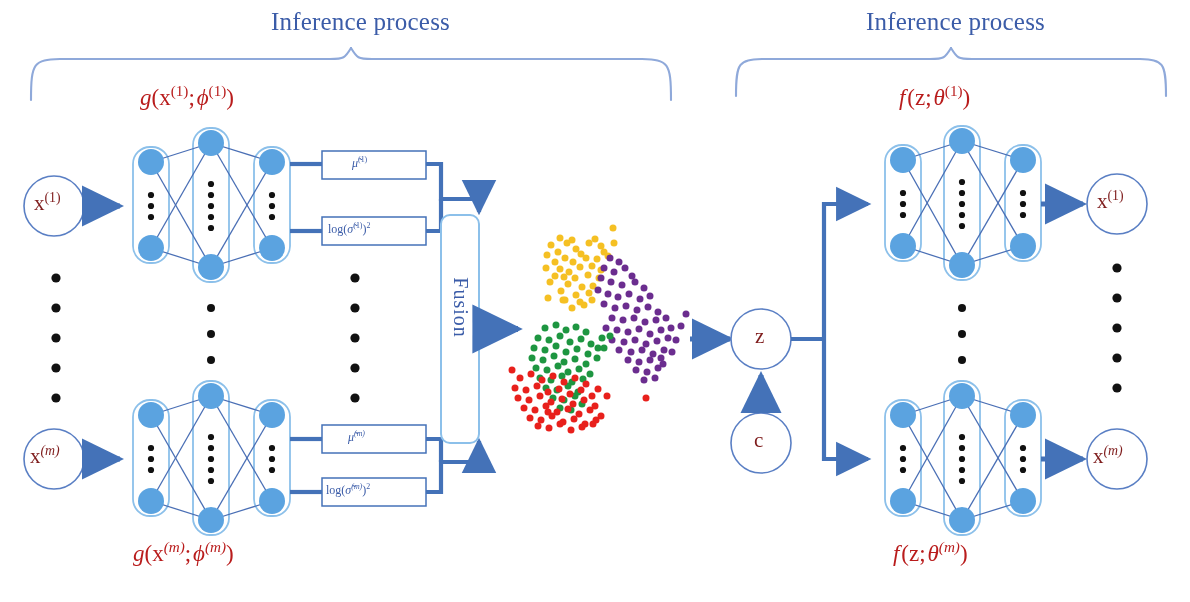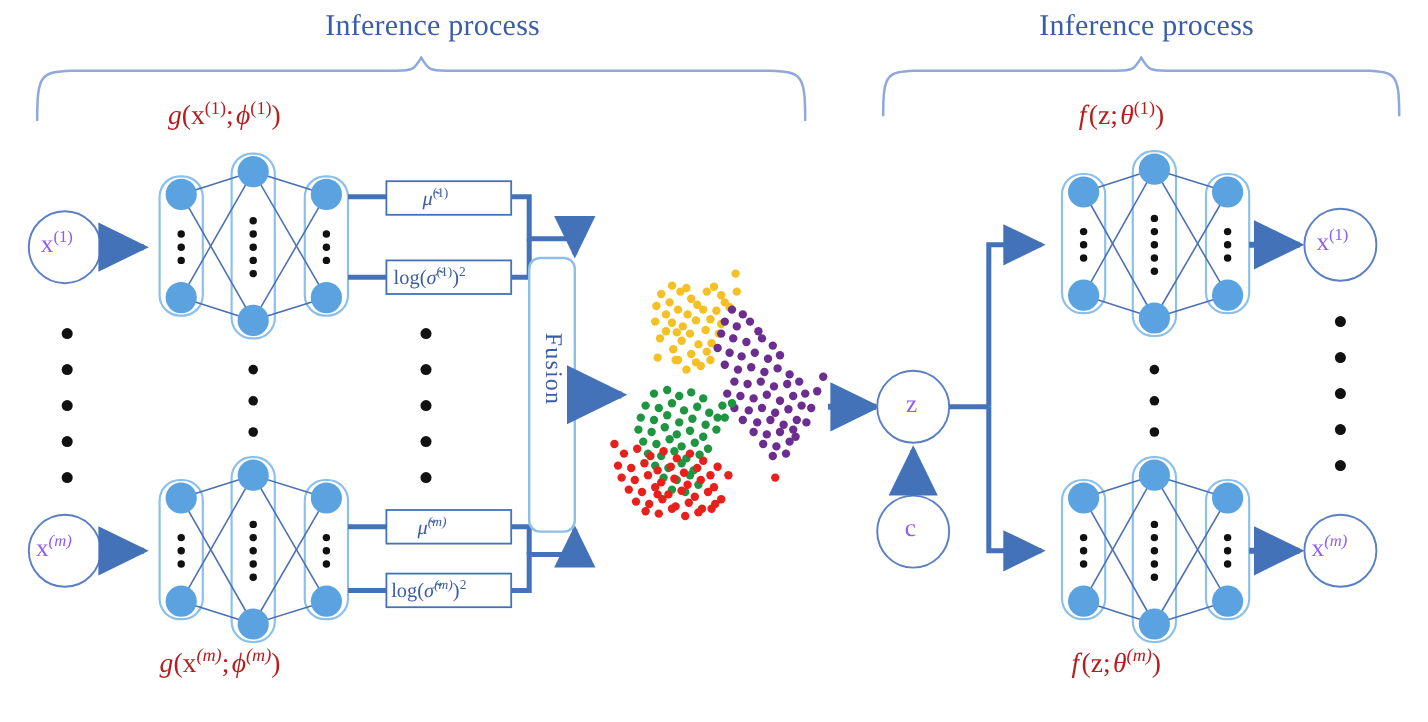--- a/index.html
+++ b/index.html
@@ -3,22 +3,22 @@
 <meta charset="utf-8">
 <style>
   html,body{margin:0;padding:0;background:#fff;}
   body{width:1190px;height:602px;font-family:"Liberation Serif",serif;overflow:hidden;}
   #stage{position:relative;width:1016px;height:602px;background:#ffffff;}
   svg.layer{position:absolute;left:0;top:0;width:1190px;height:602px;overflow:visible;}
   .lbl{position:absolute;color:#3b5ca8;font-family:"Liberation Serif",serif;white-space:nowrap;}
   .process-title{font-size:25px;color:#3b5ca8;letter-spacing:.2px;}
   .formula{font-size:23px;color:#b91c1c;font-style:italic;}
   .formula .up{font-style:normal;}
-  .nodelabel{font-size:21px;color:#8b5cf6;}
-  .boxlabel{font-size:17px;color:#3b5ca8;}
+  .nodelabel{font-size:21px;color:#7f1d1d;}
+  .boxlabel{font-size:12px;color:#3b5ca8;}
   .fusion-text{font-size:20px;color:#3b5ca8;transform:rotate(90deg);transform-origin:center center;letter-spacing:1px;}
   sup{font-size:.66em;}
   .ital{font-style:italic;}
 </style>
 </head>
 <body>
 
 <div id="stage">
 
   <svg class="layer" viewBox="0 0 1190 602">

